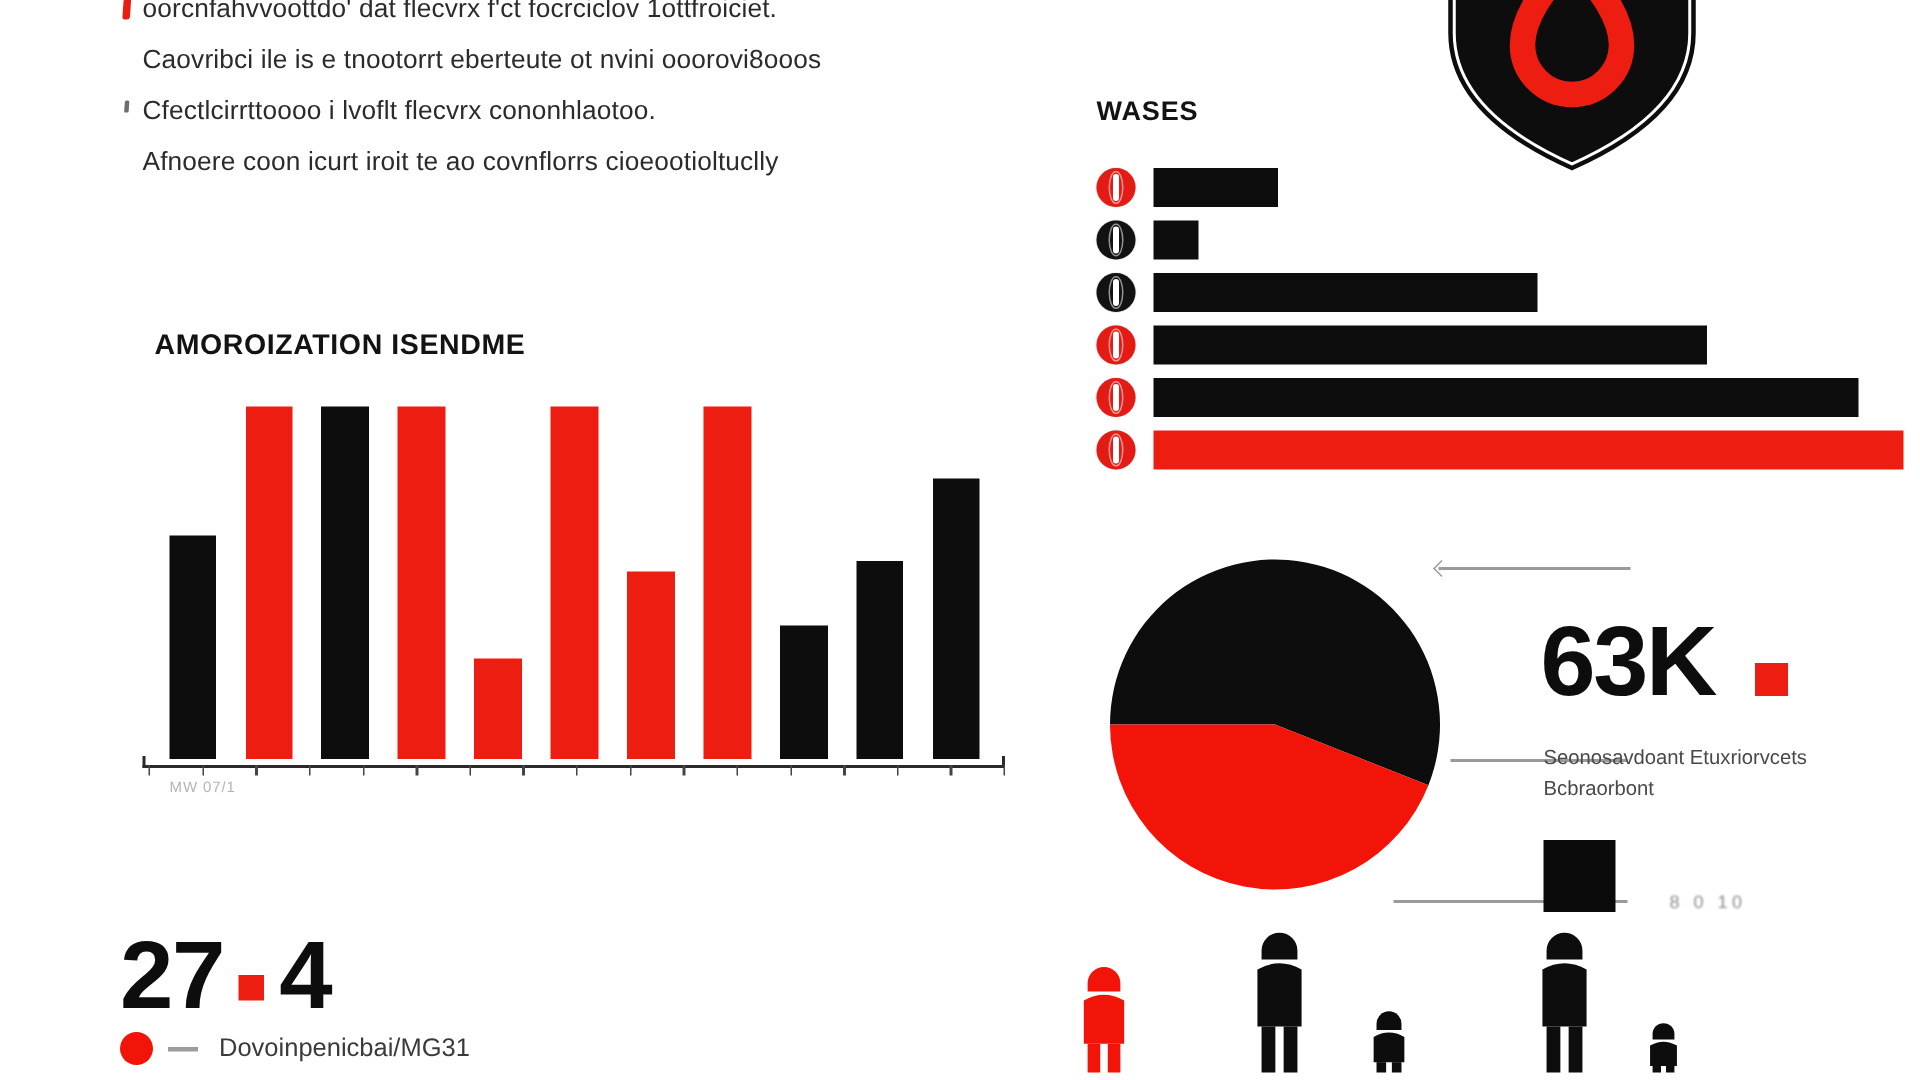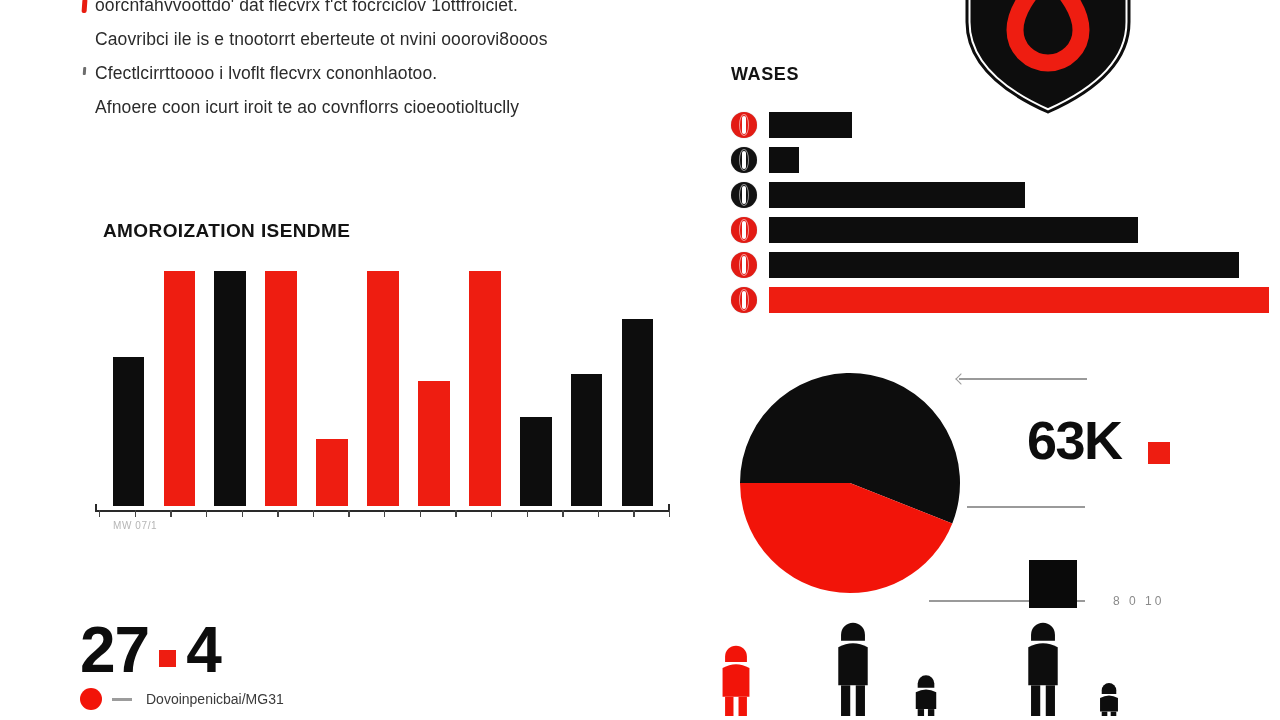--- a/index.html
+++ b/index.html
@@ -60,39 +60,39 @@
     box-sizing:border-box;
   }
   .hbar{height:26px;}
 
   
   #piewrap{position:absolute;left:706px;top:366px;width:540px;height:250px;}
   #pie{position:absolute;left:8px;top:6px;width:222px;height:222px;}
   .leader{position:absolute;height:1.6px;background:#9a9a9a;}
   .leader-arrow{position:absolute;width:7px;height:7px;border-left:1.6px solid #9a9a9a;border-top:1.6px solid #9a9a9a;transform:rotate(-45deg);}
   #bigstat{position:absolute;left:296px;top:38px;display:flex;align-items:flex-end;}
-  #bigstat-value{font-size:54px;font-weight:bold;letter-spacing:-1.5px;color:#0d0d0d;line-height:72px;}
+  #bigstat-value{font-size:66px;font-weight:bold;letter-spacing:-1.5px;color:#0d0d0d;line-height:72px;}
   #bigstat-marker{width:22px;height:22px;background:#ee1d11;margin-left:26px;margin-bottom:12px;}
   #pie-caption{
     position:absolute;left:298px;top:128px;width:240px;font-size:13.5px;
     color:#494949;line-height:21px;filter:blur(.3px);
   }
   #pie-legend{position:absolute;left:298px;top:194px;display:flex;align-items:flex-end;}
   #pie-legend-swatch{width:48px;height:48px;background:#0a0a0a;}
   #pie-legend-text{margin-left:36px;font-size:12px;color:#8a8a8a;letter-spacing:3px;filter:blur(.6px);}
 
   
   .kpi{position:absolute;}
   .kpi-value{font-size:64px;font-weight:bold;letter-spacing:-1px;color:#0d0d0d;line-height:64px;display:flex;align-items:center;}
   .kpi-sep{width:17px;height:17px;background:#ee1d11;margin:0 10px;display:inline-block;position:relative;top:8px;}
   .kpi-foot{display:flex;align-items:center;margin-top:6px;}
   .kpi-dot{width:22px;height:22px;border-radius:50%;background:#f21409;}
   .kpi-dash{width:20px;height:3px;background:#9c9c9c;margin-left:10px;}
   .kpi-square{width:58px;height:22px;background:#0a0a0a;}
-  .kpi-label{margin-left:14px;font-size:14px;color:#3a3a3a;white-space:nowrap;filter:blur(.35px);}
+  .kpi-label{margin-left:14px;font-size:17px;color:#3a3a3a;white-space:nowrap;filter:blur(.35px);}
 
   
   #people{position:absolute;left:670px;top:630px;width:610px;height:90px;}
   .person{position:absolute;bottom:0;}
 </style>
 </head>
 <body>
 
 <div id="stage">
 
@@ -212,20 +212,24 @@
     <div class="leader" style="left:228px;top:12px;width:128px;"></div>
     <div class="leader-arrow" style="left:226px;top:9px;"></div>
     <div class="leader" style="left:236px;top:140px;width:118px;"></div>
     <div class="leader" style="left:198px;top:234px;width:156px;"></div>
 
     <div id="bigstat">
       <span id="bigstat-value">63K</span>
       <span id="bigstat-marker"></span>
     </div>
 
+    <div id="pie-caption">
+      <div>Seonosavdoant Etuxriorvcets</div>
+      <div>Bcbraorbont</div>
+    </div>
 
     <div id="pie-legend">
       <span id="pie-legend-swatch"></span>
       <span id="pie-legend-text">8 0 10</span>
     </div>
   </div>
 
   <div class="kpi" style="left:55px;top:618px;">
     <div class="kpi-value">
       <span>27</span>

